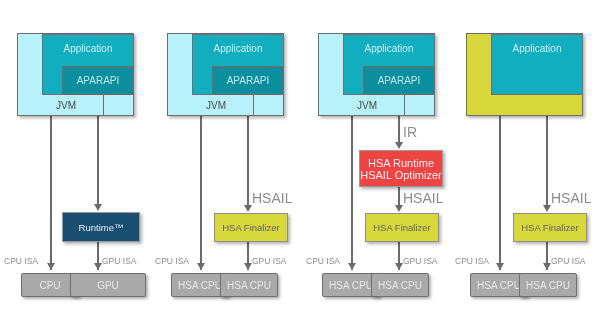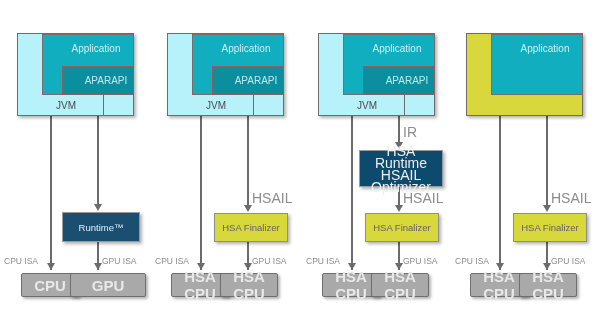--- a/index.html
+++ b/index.html
@@ -42,21 +42,20 @@
     font-size:10px;
     z-index:2;
   }
   .app-label{
     position:absolute;
     color:#cdeff3;
     font-size:10px;
     z-index:3;
     display:flex;align-items:center;justify-content:center;
     white-space:nowrap;
-    padding-left:8px;
   }
   .aparapi-box{
     background:#0b8f9e;
     border:1.2px solid #8a6060;
     color:#bfe8ee;
     font-size:10px;
     z-index:3;
   }
 
   
@@ -70,37 +69,36 @@
   }
   .finalizer-box{
     background:#d8d73c;
     border:1.5px solid #8e8e8e;
     box-shadow:2px 2px 3px rgba(0,0,0,0.30);
     color:#636363;
     font-size:9.5px;
     z-index:5;
   }
   .runtime-box{
-    background:#0c4a6e;
+    background:#ef4444;
     border:1.5px solid #9a9a9a;
     box-shadow:2px 2px 3px rgba(0,0,0,0.30);
     color:#eeeeee;
-    font-size:14px;
+    font-size:11px;
     line-height:12px;
     z-index:5;
   }
   .device-box{
     background:#a9a9a9;
     border:1.5px solid #6f6f6f;
     border-radius:2px;
     box-shadow:2px 2px 3px rgba(0,0,0,0.30);
     color:#e8e8e8;
-    font-size:15px;
-    z-index:5;
-    font-weight:bold;
+    font-size:10px;
+    z-index:5;
   }
 
   
   .vline{position:absolute;background:#6b6b6b;width:1.6px;z-index:0;}
   .arrowhead{
     position:absolute;
     width:0;height:0;
     border-left:4.5px solid transparent;
     border-right:4.5px solid transparent;
     border-top:7px solid #6b6b6b;

